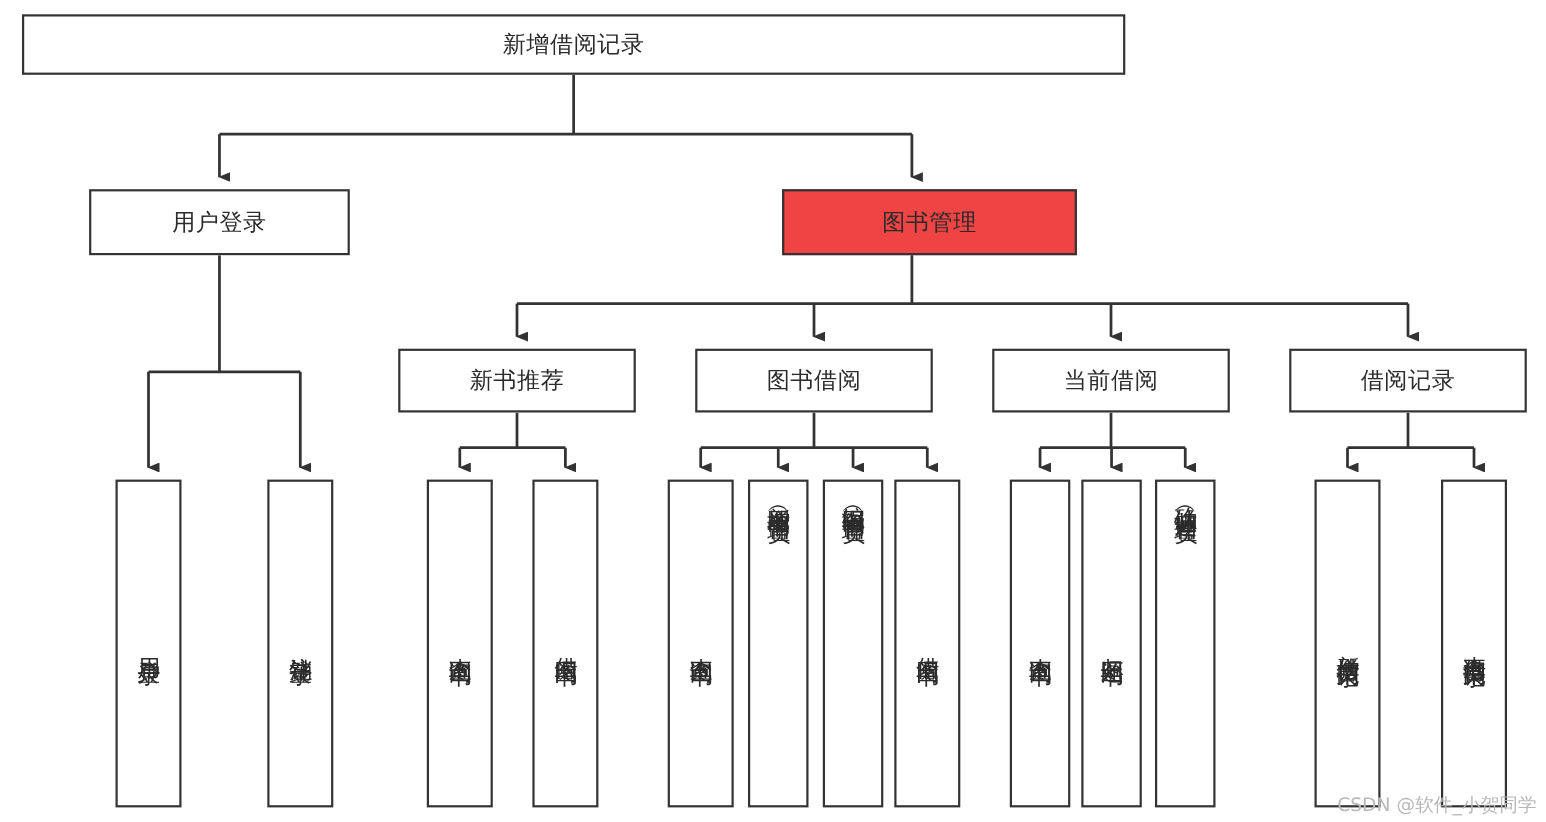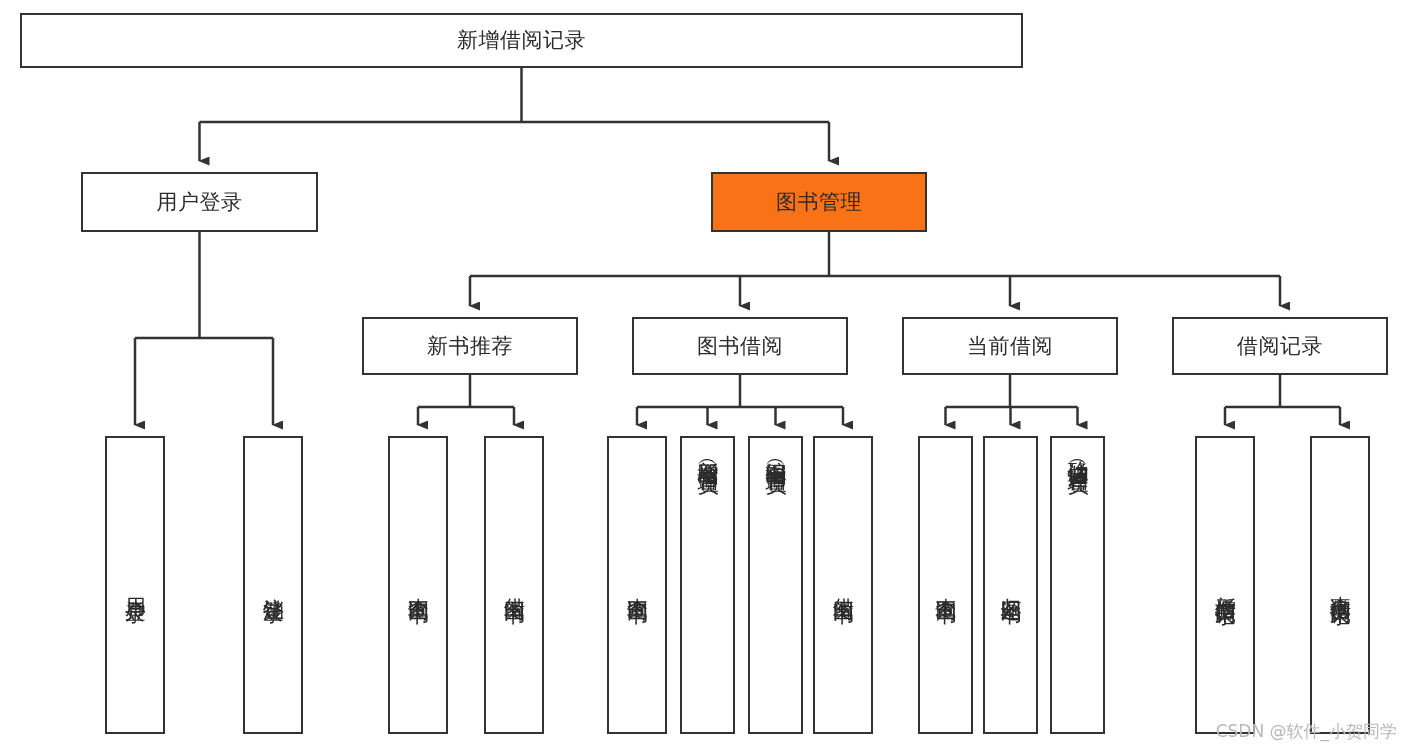--- a/index.html
+++ b/index.html
@@ -120,21 +120,21 @@
       </g>
   </svg>
 
   <div class="node-box" style="left: 20px; top: 13px; width: 1003px; height: 55px; border-color: rgb(51, 51, 51); background: rgb(255, 255, 255);">
     <span class="node-label" style="color: rgb(43, 43, 43);">新增借阅记录</span>
   </div>
 
   <div class="node-box" style="left: 81px; top: 172px; width: 237px; height: 60px; border-color: rgb(51, 51, 51); background: rgb(255, 255, 255);">
     <span class="node-label" style="color: rgb(43, 43, 43);">用户登录</span>
   </div>
-  <div class="node-box" style="left: 711px; top: 172px; width: 216px; height: 60px; border-color: rgb(51, 51, 51); background: #f97316;">
+  <div class="node-box" style="left: 711px; top: 172px; width: 268px; height: 60px; border-color: rgb(51, 51, 51); background: #ef4444;">
     <span class="node-label" style="color: rgb(43, 43, 43);">图书管理</span>
   </div>
 
   <div class="node-box" style="left: 632px; top: 317px; width: 216px; height: 58px; border-color: rgb(51, 51, 51); background: rgb(255, 255, 255);">
     <span class="node-label" style="color: rgb(43, 43, 43);">图书借阅</span>
   </div>
   <div class="node-box" style="left: 362px; top: 317px; width: 216px; height: 58px; border-color: rgb(51, 51, 51); background: rgb(255, 255, 255);">
     <span class="node-label" style="color: rgb(43, 43, 43);">新书推荐</span>
   </div>
   <div class="node-box" style="left: 1172px; top: 317px; width: 216px; height: 58px; border-color: rgb(51, 51, 51); background: rgb(255, 255, 255);">

